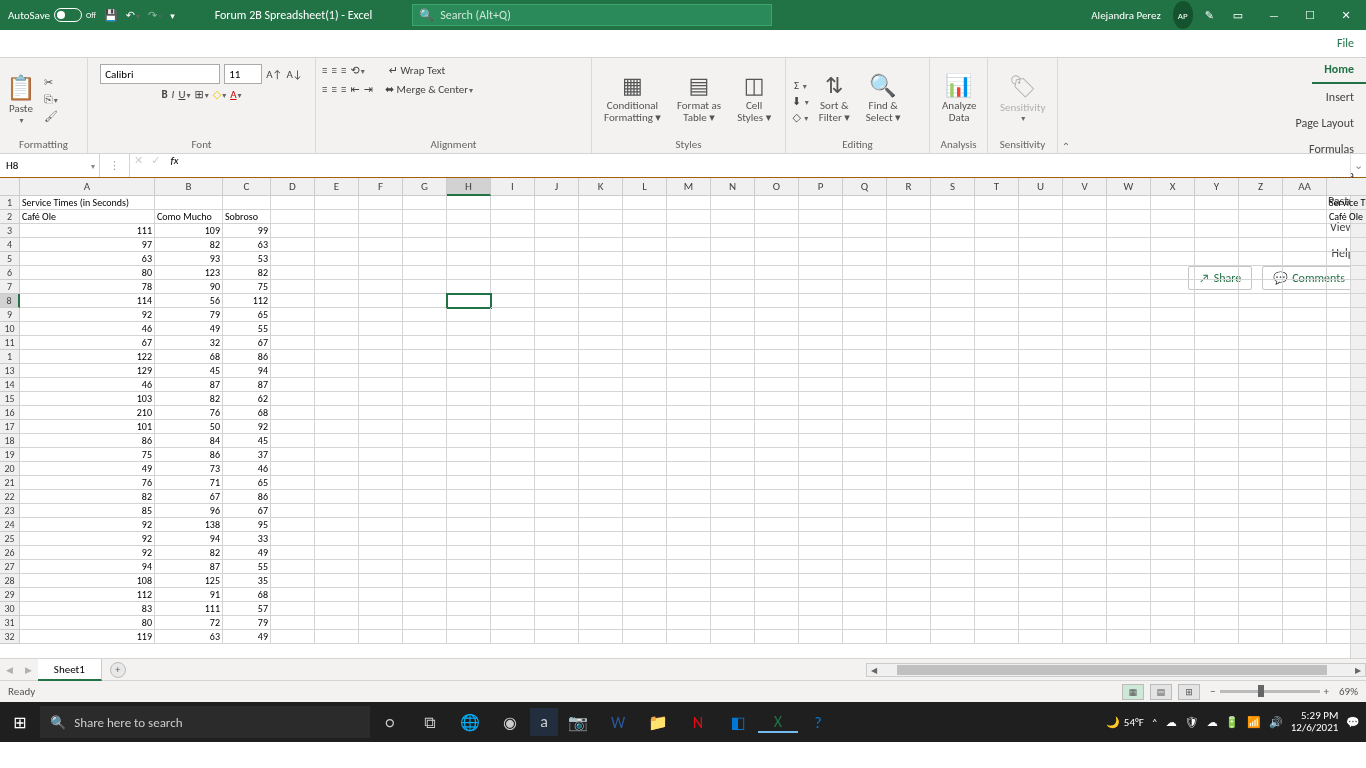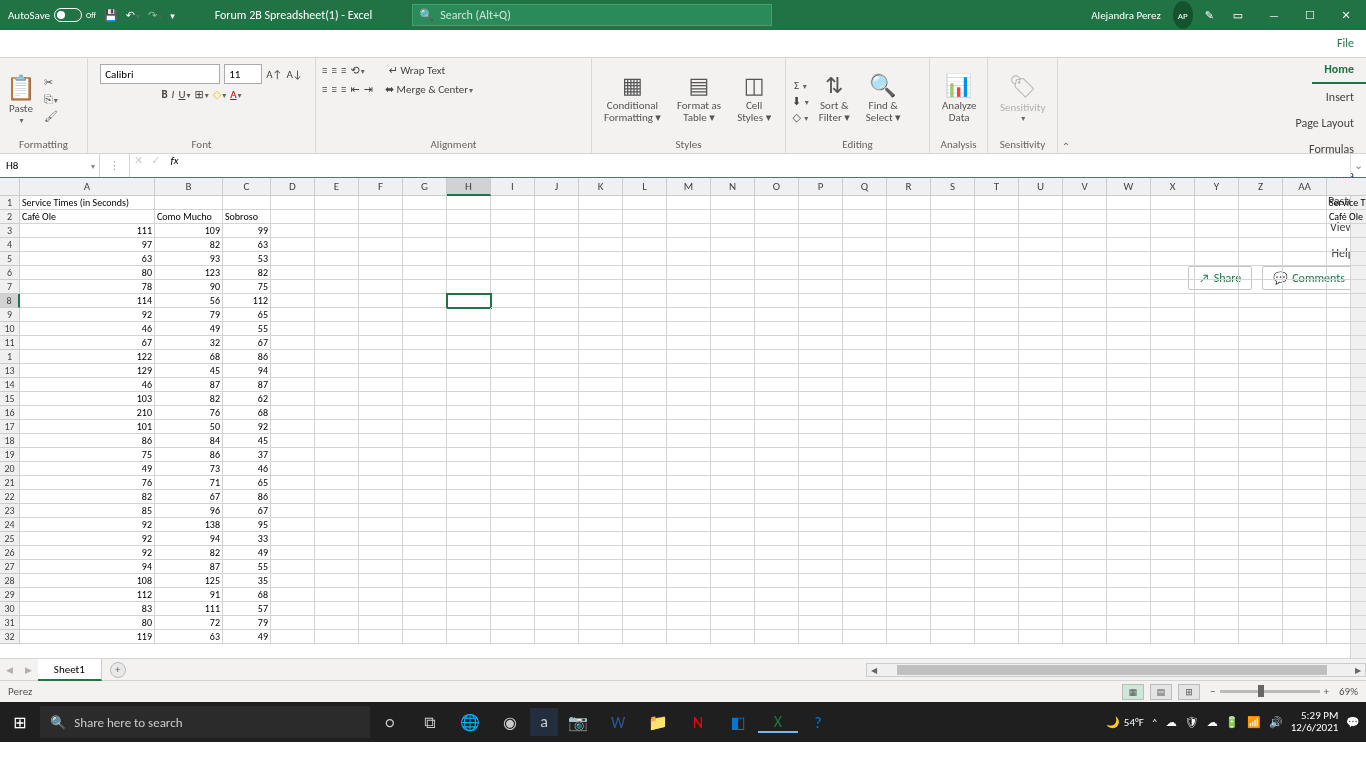--- a/index.html
+++ b/index.html
@@ -1321,21 +1321,21 @@
   <div class="sheettab">Sheet1</div>
   <div class="newsheet">+</div>
   <div class="hscroll">
     <span class="hscroll-btn">◀</span>
     <div class="thumb"></div>
     <span class="hscroll-btn" style="margin-left:auto;">▶</span>
   </div>
 </div>
 
 <div class="statusbar">
-  <span>Perez</span>
+  <span>Ready</span>
   <div class="views">
     <div class="viewbtn active">▦</div>
     <div class="viewbtn">▤</div>
     <div class="viewbtn">⊞</div>
   </div>
   <div class="zoom">
     <span>−</span>
     <div class="zoom-track">
         <div class="zoom-thumb"></div>
       </div>

